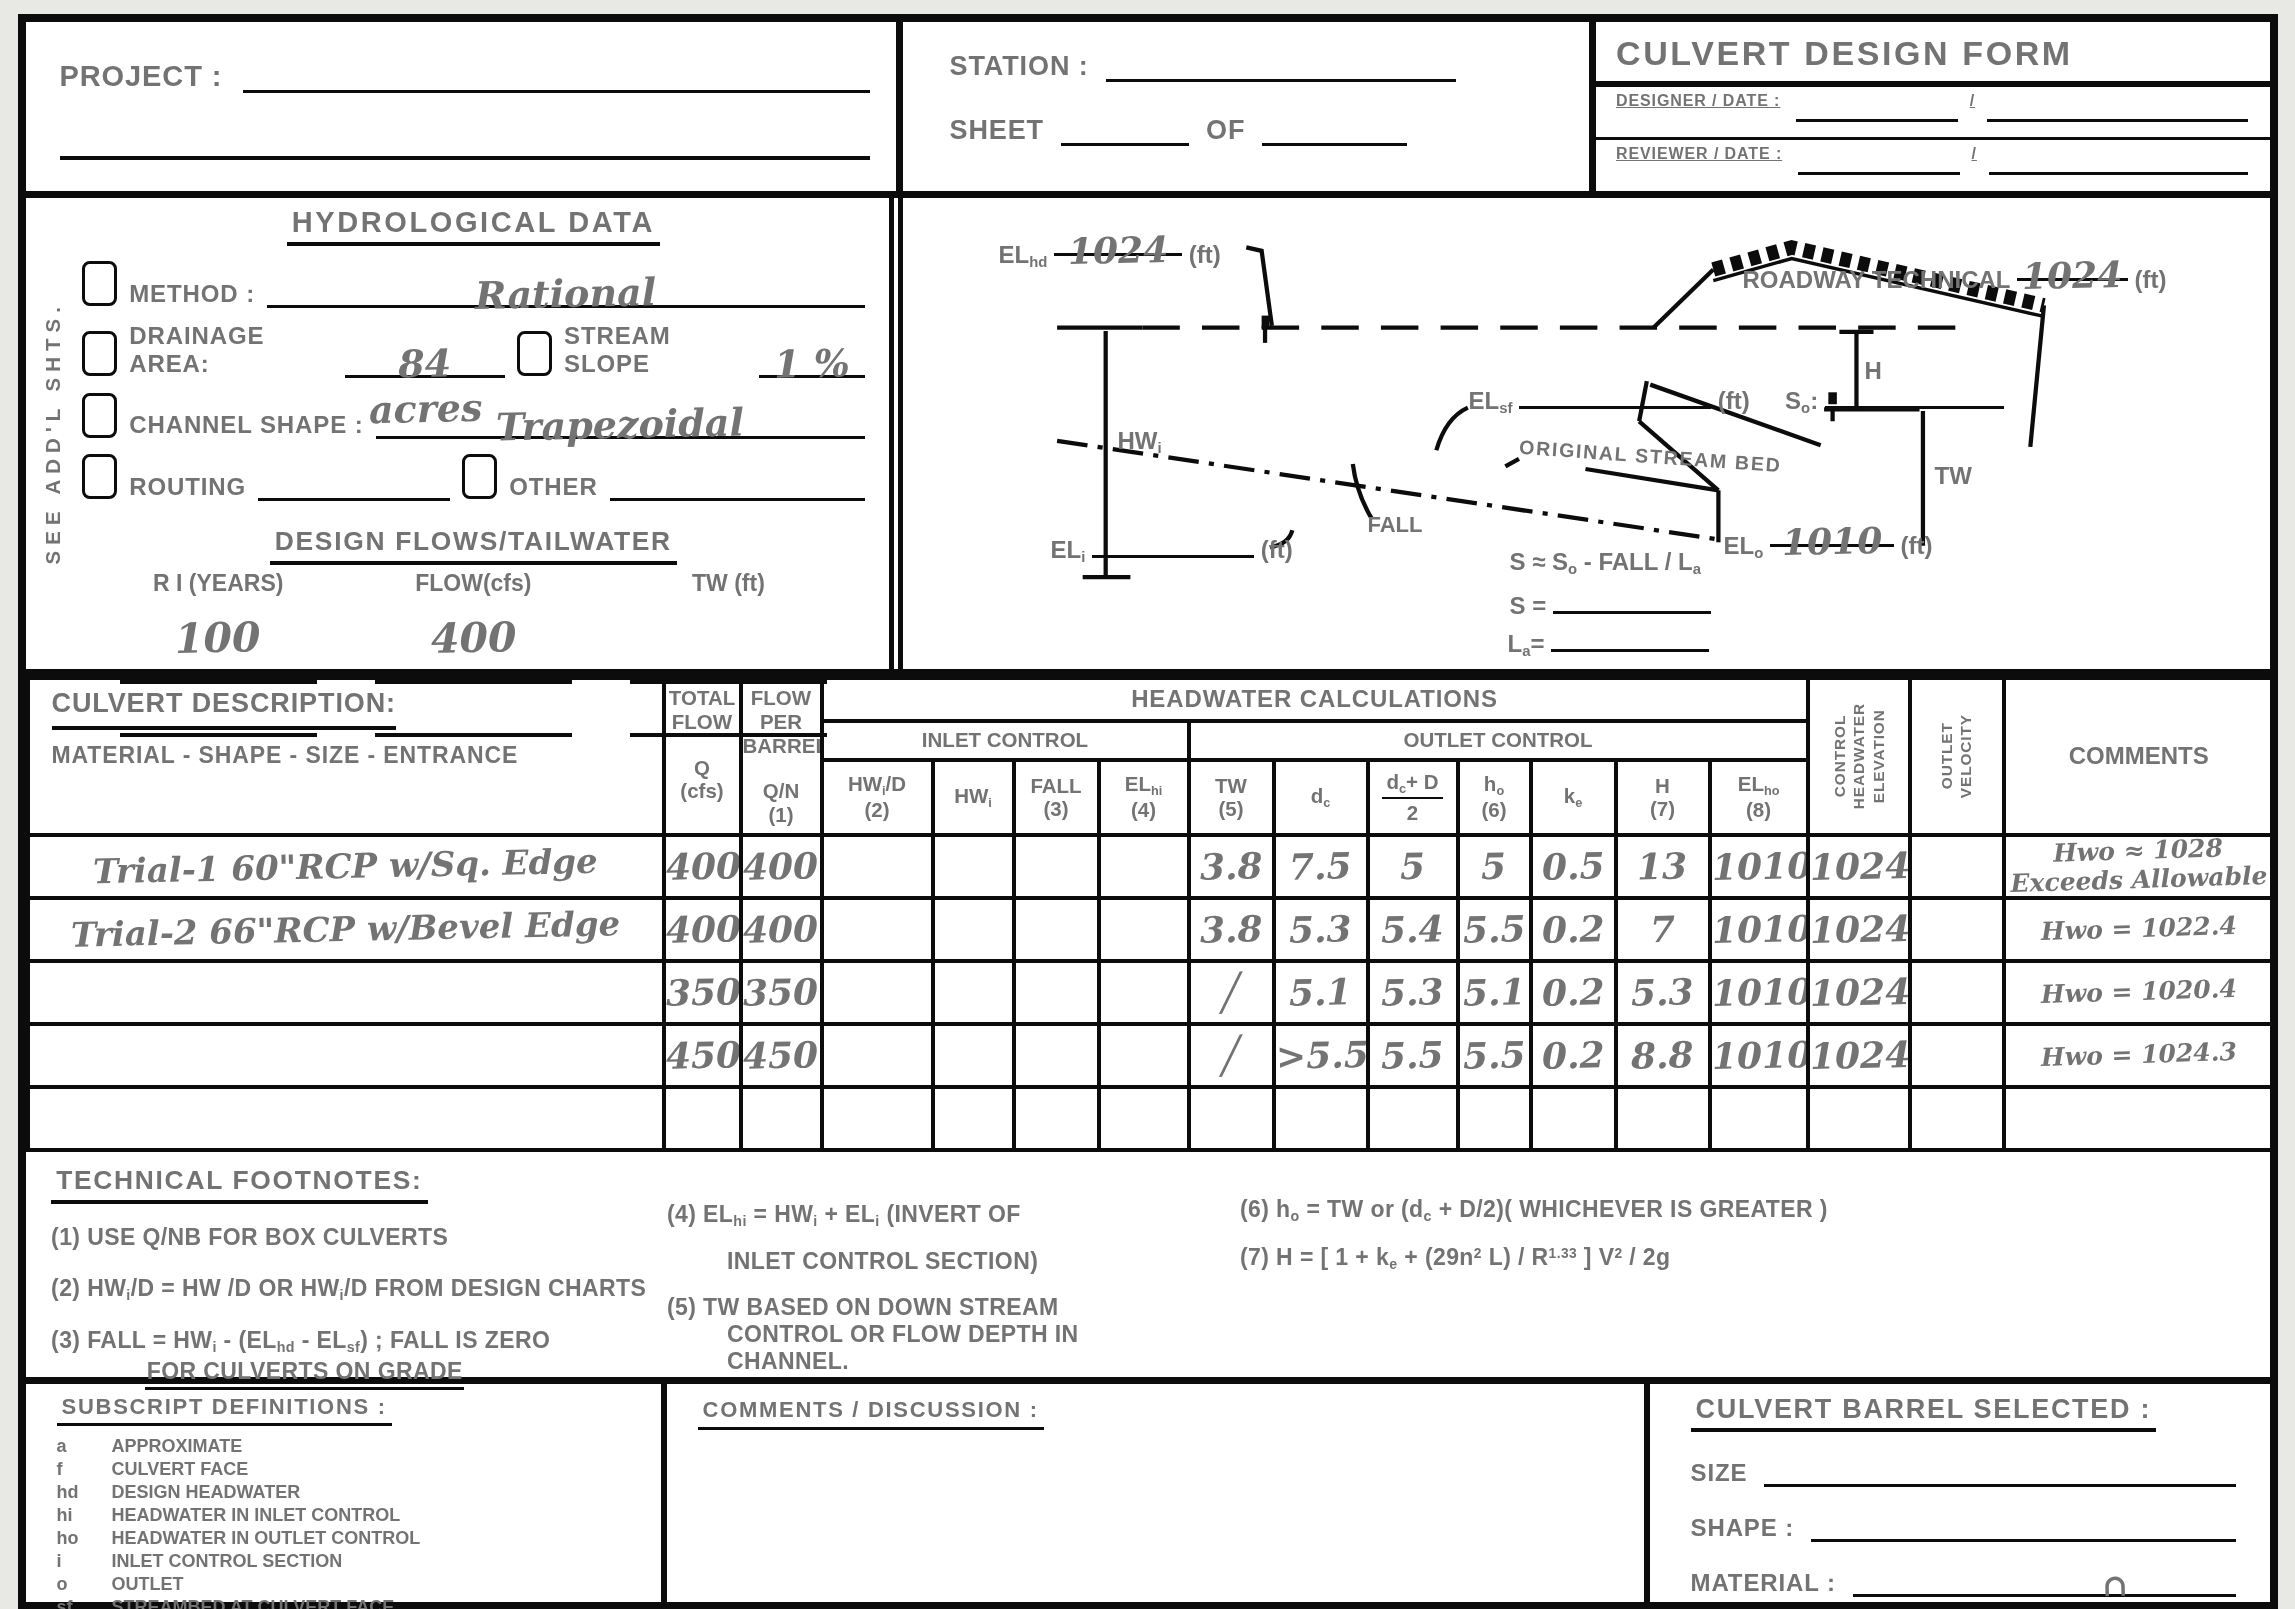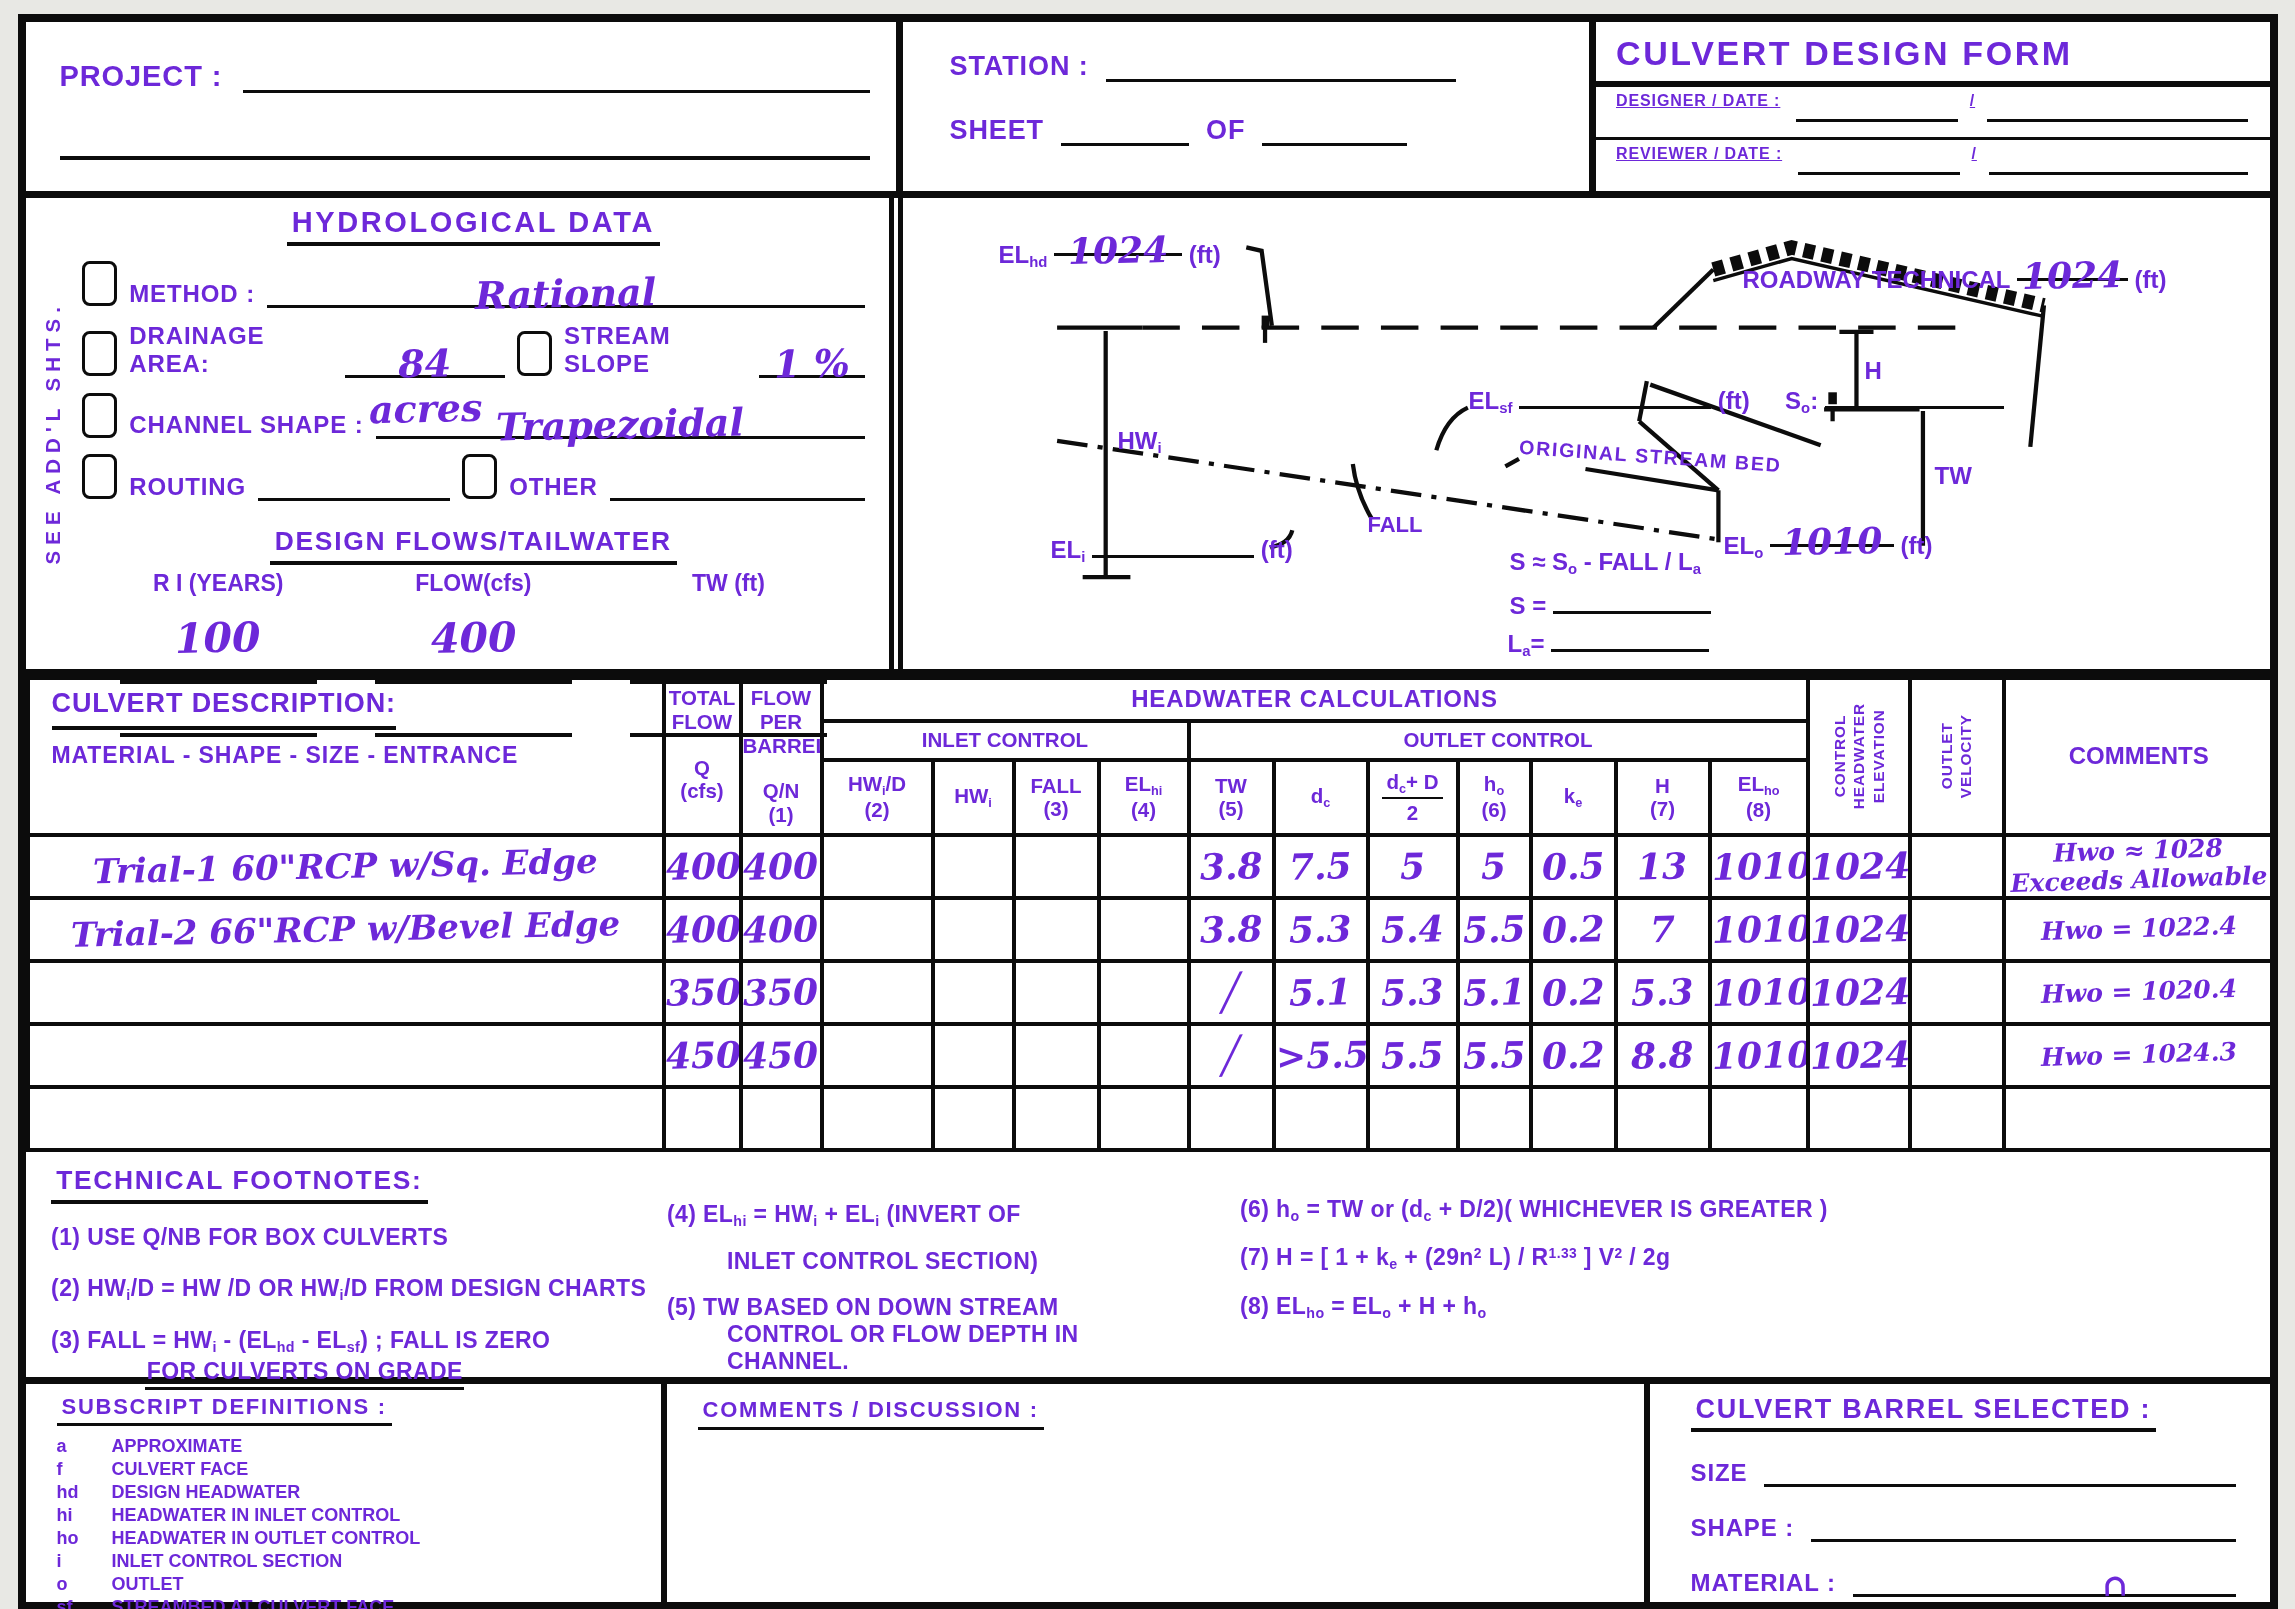--- a/index.html
+++ b/index.html
@@ -1,18 +1,18 @@
 <!DOCTYPE html>
 <html style="font-size:13.6px"><head>
 <meta charset="utf-8">
 <style>
   html,body{margin:0;padding:0;background:#e8e8e4;}
   .sheet{
     position:relative;width:2244px;height:1580px;margin:13.6px auto;
-    background:#ffffff;border:8.5px solid #0c0c0c;color:#6d28d9;
+    background:#ffffff;border:8.5px solid #0c0c0c;color:#737373;
     font-family:"Liberation Sans",sans-serif;font-weight:bold;
   }
   .pre{white-space:pre-line;}
   .lbl{font-weight:bold;letter-spacing:0.9px;}
   .hw{font-family:"DejaVu Serif",serif;font-style:italic;font-weight:700;transform:rotate(-1.2deg);display:inline-block;}
   sub{font-size:0.62em;vertical-align:-0.28em;font-weight:bold;}
   sup{font-size:0.6em;vertical-align:0.5em;font-weight:bold;}
   .vtext{writing-mode:vertical-rl;transform:rotate(180deg);white-space:pre-line;text-align:center;margin:0 auto;}
   .ul{border-bottom:4.3px solid #0c0c0c;display:inline-block;padding:0 5.1px 3.4px 5.1px;}
   .blank{display:inline-block;border-bottom:3.4px solid #0c0c0c;height:29px;text-align:center;}
@@ -464,21 +464,20 @@
     <div class="fn2">
       <div class="fnote"><span>(4) EL</span><sub>hi</sub><span> = HW</span><sub>i</sub><span> + EL</span><sub>i</sub><span> (INVERT OF</span></div>
       <div class="fnote" style="margin-left:60px;">INLET CONTROL SECTION)</div>
       <div class="fnote pre" style="margin-left:0;padding-left:60px;text-indent:-60px;">(5) TW BASED ON DOWN STREAM
 CONTROL OR FLOW DEPTH IN
 CHANNEL.</div>
     </div>
     <div class="fn3">
       <div class="fnote"><span>(6) h</span><sub>o</sub><span> = TW or (d</span><sub>c</sub><span> + D/2)( WHICHEVER IS GREATER )</span></div>
       <div class="fnote"><span>(7) H = [ 1 + k</span><sub>e</sub><span> + (29n</span><sup>2</sup><span> L) / R</span><sup>1.33</sup><span> ] V</span><sup>2</sup><span> / 2g</span></div>
-      <div class="fnote"><span>(8) EL</span><sub>ho</sub><span> = EL</span><sub>o</sub><span> + H + h</span><sub>o</sub></div>
     </div>
   </div>
 
   <div class="bottomrow">
     <div class="b1">
       <div class="title"><span class="ul" style="border-bottom-width:3.4px;">SUBSCRIPT DEFINITIONS :</span></div>
       <div class="sublist">
         <div class="subrow">
             <span class="subkey">a</span>
             <span>APPROXIMATE</span>

